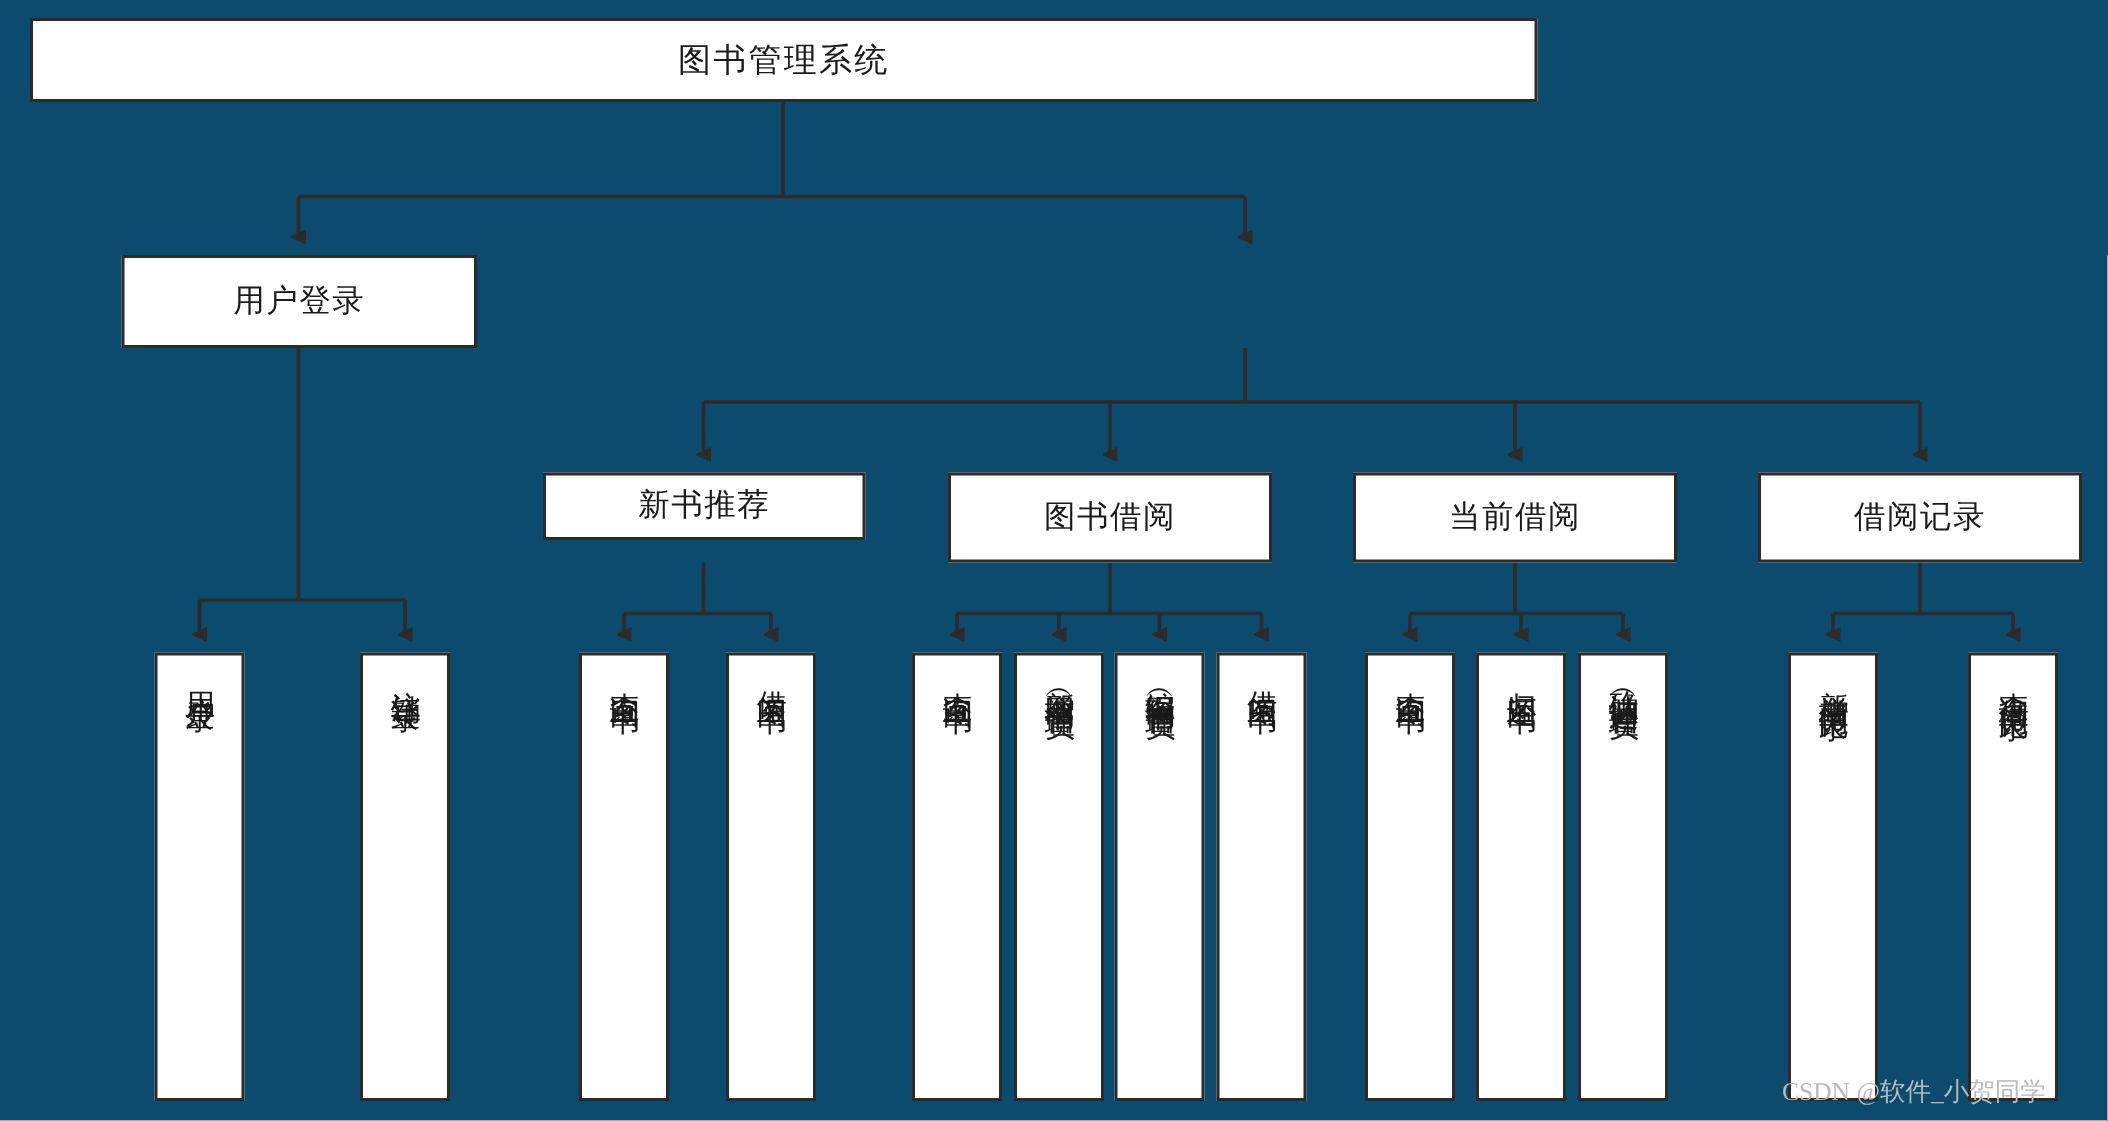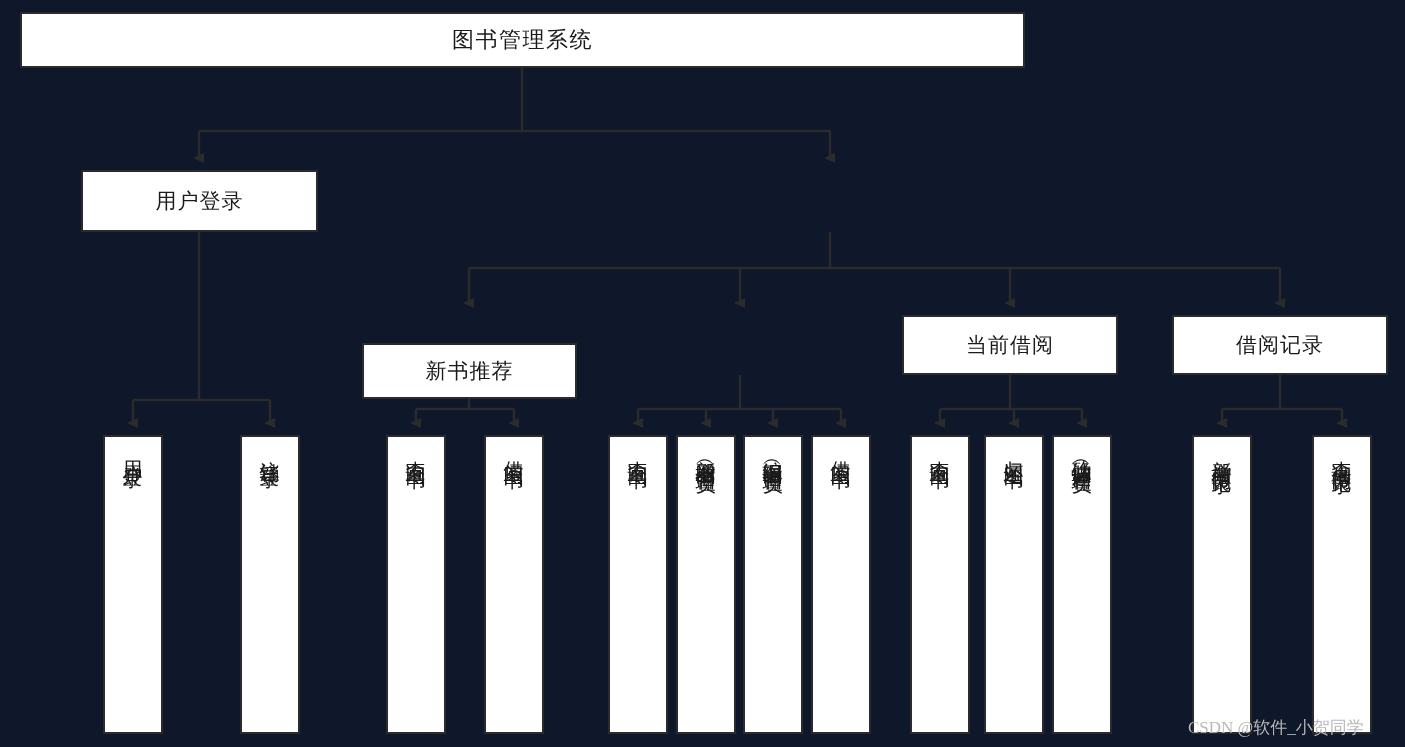--- a/index.html
+++ b/index.html
@@ -7,21 +7,21 @@
     padding: 0;
     background: #ffffff;
   }
   body {
     font-family: "Liberation Sans", "DejaVu Sans", sans-serif;
   }
   #canvas {
     position: relative;
     width: 1405px;
     height: 747px;
-    background: #0f172a;
+    background: #0c4a6e;
     overflow: hidden;
   }
   #edges {
     position: absolute;
     left: 0;
     top: 0;
     width: 1405px;
     height: 747px;
     pointer-events: none;
   }
@@ -133,22 +133,25 @@
   </svg>
 
   <div class="node horiz root" style="left:20px;top:12px;width:1005px;height:56px;">
     <span class="lbl">图书管理系统</span>
   </div>
 
   <div class="node horiz" style="left:81px;top:170px;width:237px;height:62px;">
     <span class="lbl">用户登录</span>
   </div>
 
-  <div class="node horiz" style="left:362px;top:315px;width:215px;height:56px;margin-top:28px;">
+  <div class="node horiz" style="left:362px;top:315px;width:215px;height:45px;">
     <span class="lbl">新书推荐</span>
+  </div>
+  <div class="node horiz" style="left:632px;top:315px;width:216px;height:60px;">
+    <span class="lbl">图书借阅</span>
   </div>
   <div class="node horiz" style="left:902px;top:315px;width:216px;height:60px;">
     <span class="lbl">当前借阅</span>
   </div>
   <div class="node horiz" style="left:1172px;top:315px;width:216px;height:60px;">
     <span class="lbl">借阅记录</span>
   </div>
 
   <div class="node vert" style="left:103px;top:435px;width:60px;height:299px;">
     <span class="lbl">用户登录</span>

